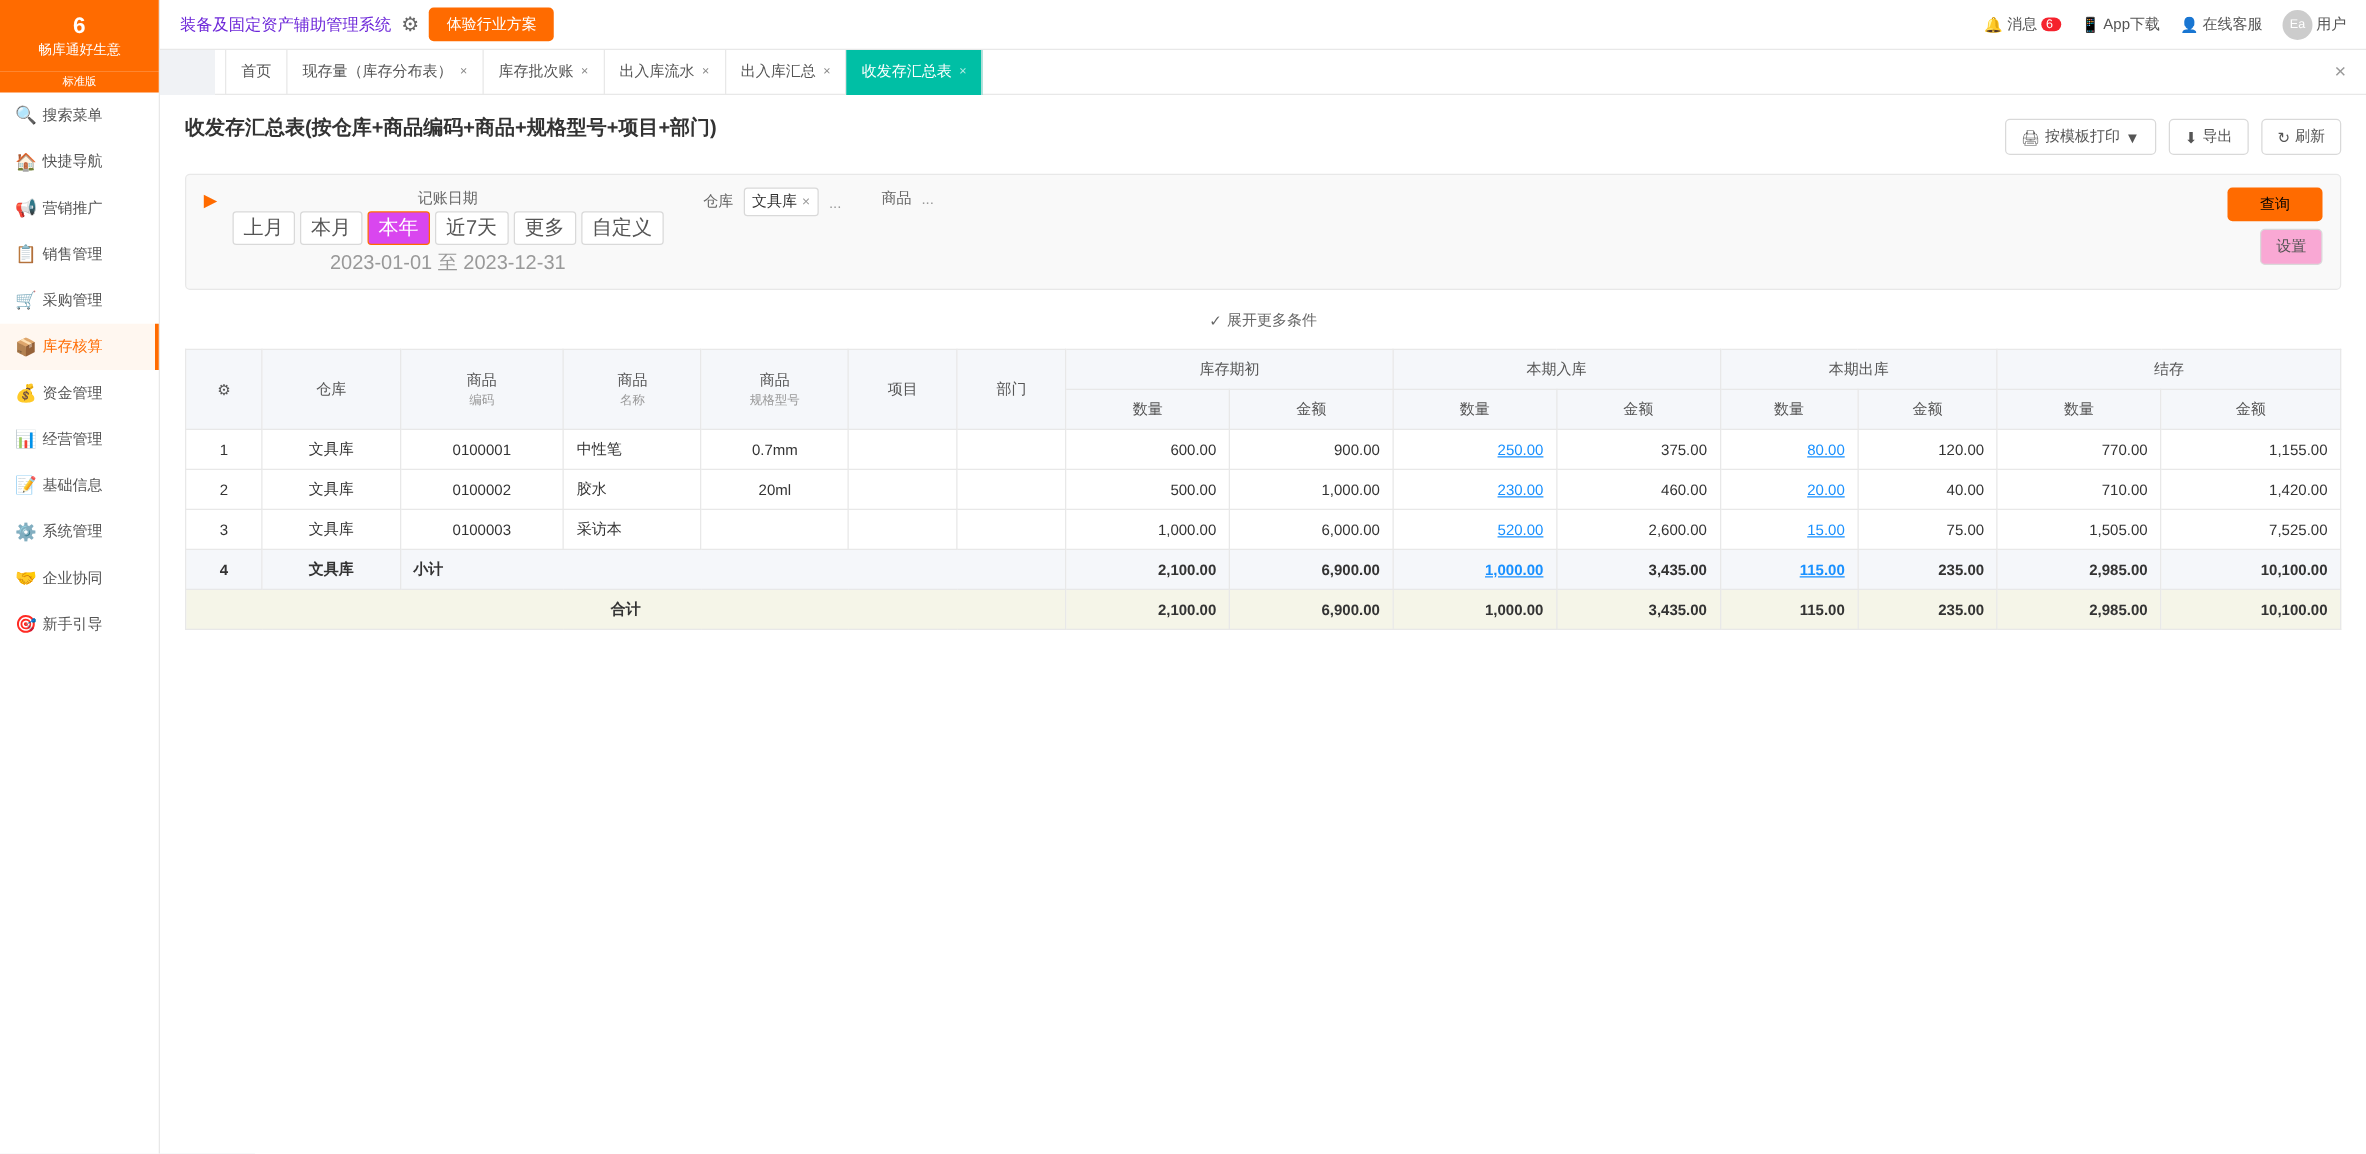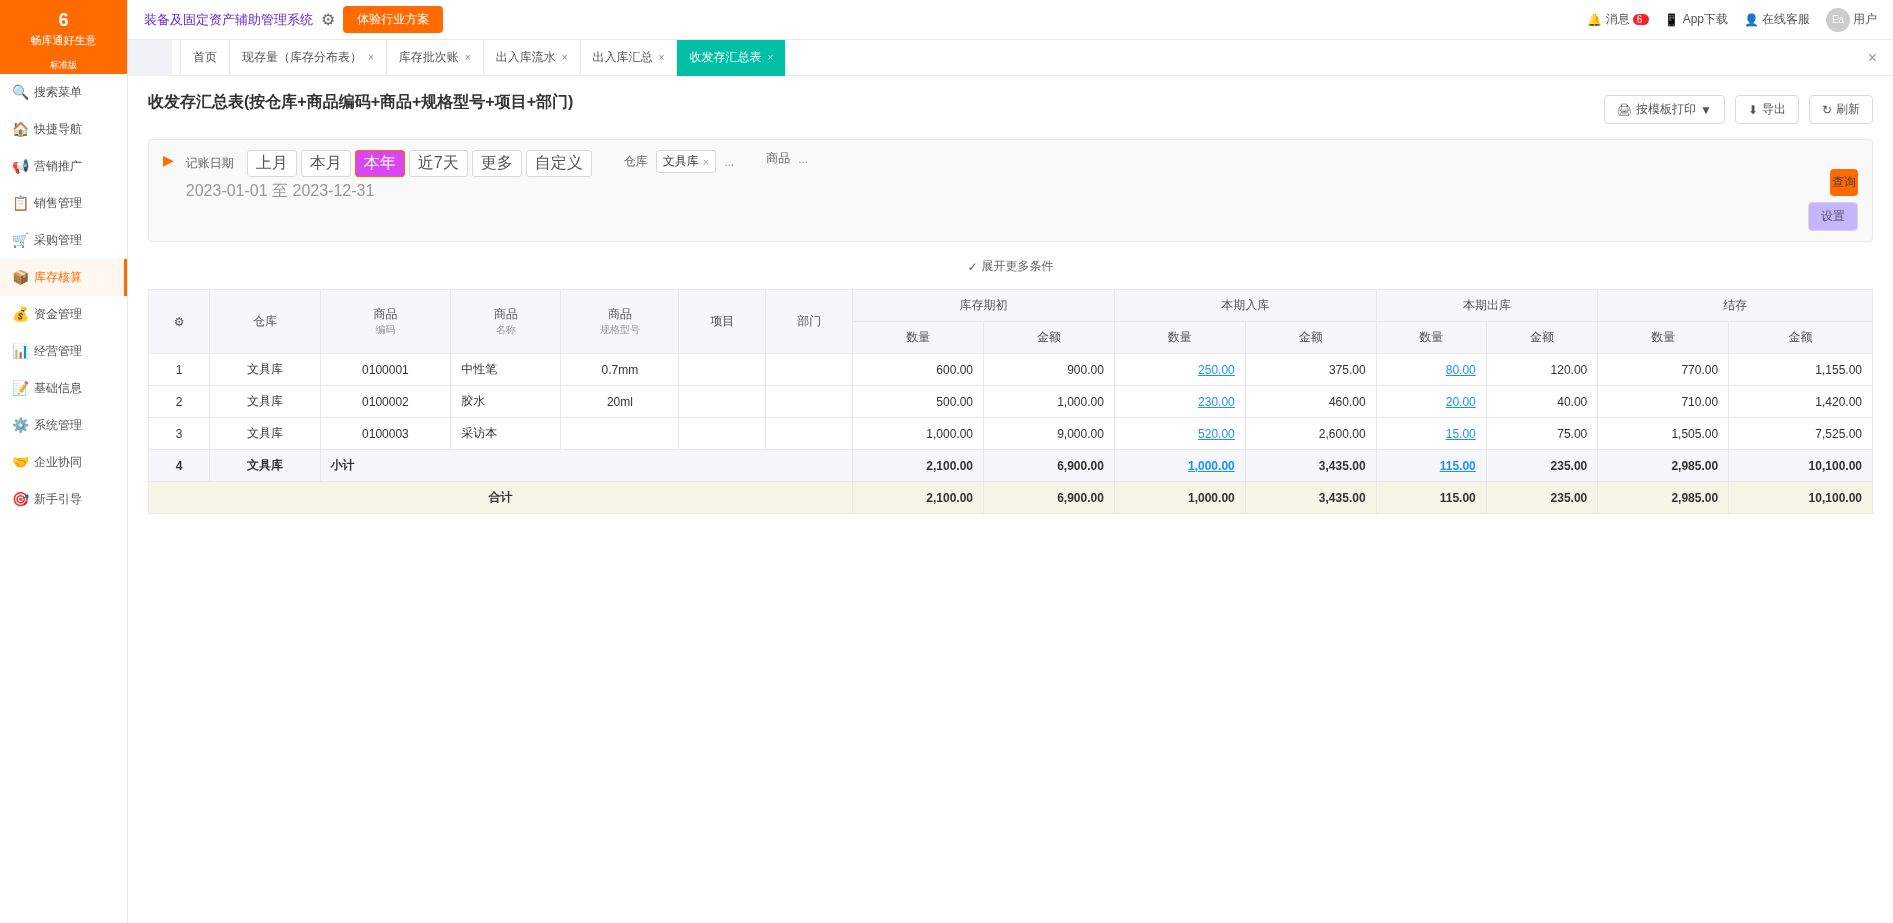--- a/index.html
+++ b/index.html
@@ -40,34 +40,34 @@
     .page-content { flex: 1; overflow-y: auto; padding: 0; background: #f5f7fa; }
 
     
     .report-container { background: #fff; margin: 0; padding: 16px 20px; min-height: 100%; }
     .report-title { font-size: 16px; font-weight: bold; color: #333; margin-bottom: 14px; }
 
     
     .filter-bar { background: #f9f9f9; border: 1px solid #e8e8e8; border-radius: 4px; padding: 10px 14px; margin-bottom: 12px; display: flex; align-items: flex-start; gap: 12px; }
     .filter-arrow { color: #ff6b00; font-size: 14px; cursor: pointer; margin-top: 2px; }
     .filter-section { display: flex; flex-direction: column; gap: 4px; }
-    .filter-row { display: flex; align-items: center; gap: 13px; flex-wrap: wrap; }
+    .filter-row { display: flex; align-items: center; gap: 2px; flex-wrap: wrap; flex-direction: column; }
     .filter-label { color: #666; font-size: 12px; }
     .date-filter-btns { display: flex; gap: 4px; }
     .date-btn { padding: 2px 8px; border: 1px solid #d9d9d9; border-radius: 3px; background: #fff; cursor: pointer; font-size: 16px; color: #555; }
     .date-btn.active { background: #d946ef; color: #fff; border-color: #ff6b00; }
     .date-range { font-size: 16px; color: #999; }
     .warehouse-tag { display: flex; align-items: center; background: #fff; border: 1px solid #d9d9d9; border-radius: 3px; padding: 2px 6px; gap: 4px; font-size: 12px; }
     .warehouse-tag .x { cursor: pointer; color: #999; font-size: 11px; }
     .filter-more { color: #999; font-size: 12px; cursor: pointer; }
 
     .expand-btn { display: flex; align-items: center; justify-content: center; gap: 4px; color: #666; cursor: pointer; font-size: 12px; padding: 4px 0; }
     .action-btn { display: flex; align-items: center; gap: 4px; padding: 5px 12px; border: 1px solid #d9d9d9; border-radius: 4px; background: #fff; cursor: pointer; font-size: 12px; color: #555; }
-    .query-btn { background: #ff6b00; color: #404040; border: none; padding: 5px 2px; border-radius: 4px; cursor: pointer; font-size: 12px; margin-top: 19px; }
-    .set-btn { background: #c4b5fd; color: #555; border: 1px solid #d9d9d9; padding: 5px 12px; border-radius: 4px; cursor: pointer; font-size: 12px; }
+    .query-btn { background: #ff6b00; color: #000000; border: none; padding: 5px 26px; border-radius: 4px; cursor: pointer; font-size: 12px; }
+    .set-btn { background: #f9a8d4; color: #555; border: 1px solid #d9d9d9; padding: 5px 12px; border-radius: 4px; cursor: pointer; font-size: 12px; }
 
     
     .data-table { width: 100%; border-collapse: collapse; font-size: 12px; }
     .data-table th, .data-table td { border: 1px solid #e8e8e8; padding: 7px 10px; text-align: right; }
     .data-table th { background: #f5f7fa; color: #555; font-weight: normal; text-align: center; }
     .data-table td.center { text-align: center; }
     .data-table td.left { text-align: left; }
     .data-table .subtotal-row td { font-weight: bold; background: #f5f7fa; }
     .data-table a { color: #1890ff; text-decoration: underline; cursor: pointer; text-align: right; }
     .th-group { background: #e8f4f0; }
@@ -329,21 +329,21 @@
   </tr>
             <tr>
     <td class="center">3</td>
     <td class="center">文具库</td>
     <td class="center">0100003</td>
     <td class="left">采访本</td>
     <td class="center"></td>
     <td class="center"></td>
     <td class="center"></td>
     <td>1,000.00</td>
-    <td>9,000.00</td>
+    <td>6,000.00</td>
     <td><a href="#">520.00</a></td>
     <td>2,600.00</td>
     <td><a href="#">15.00</a></td>
     <td>75.00</td>
     <td>1,505.00</td>
     <td>7,525.00</td>
   </tr>
             <tr class="subtotal-row">
   <td class="center">4</td>
   <td class="center">文具库</td>

